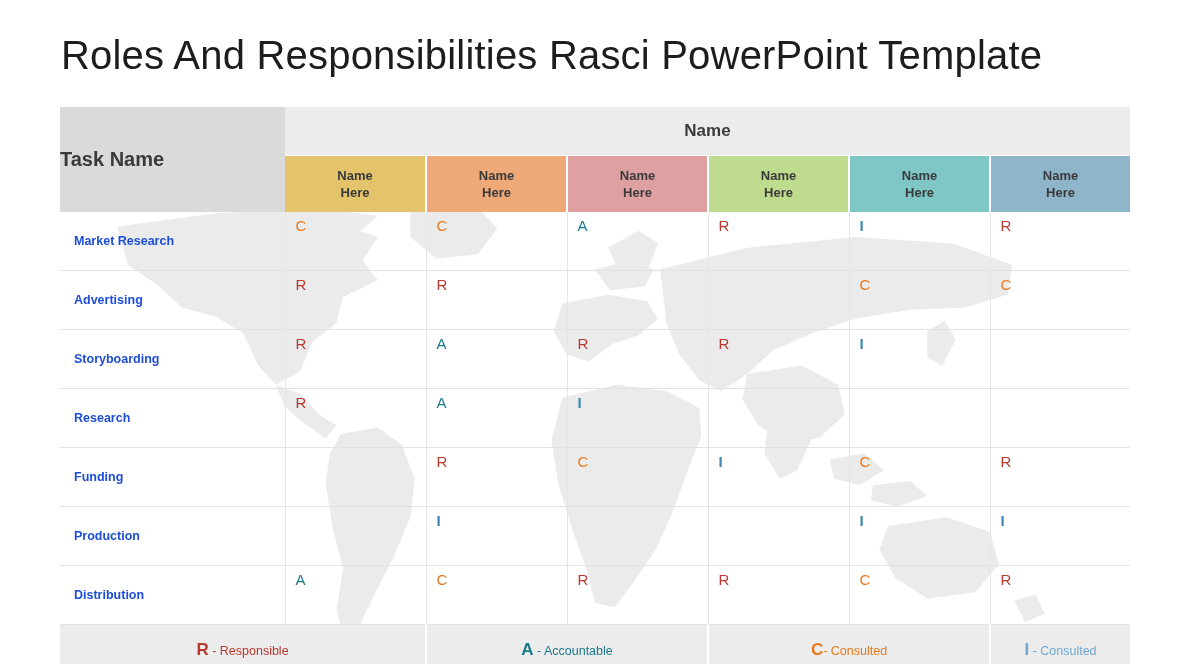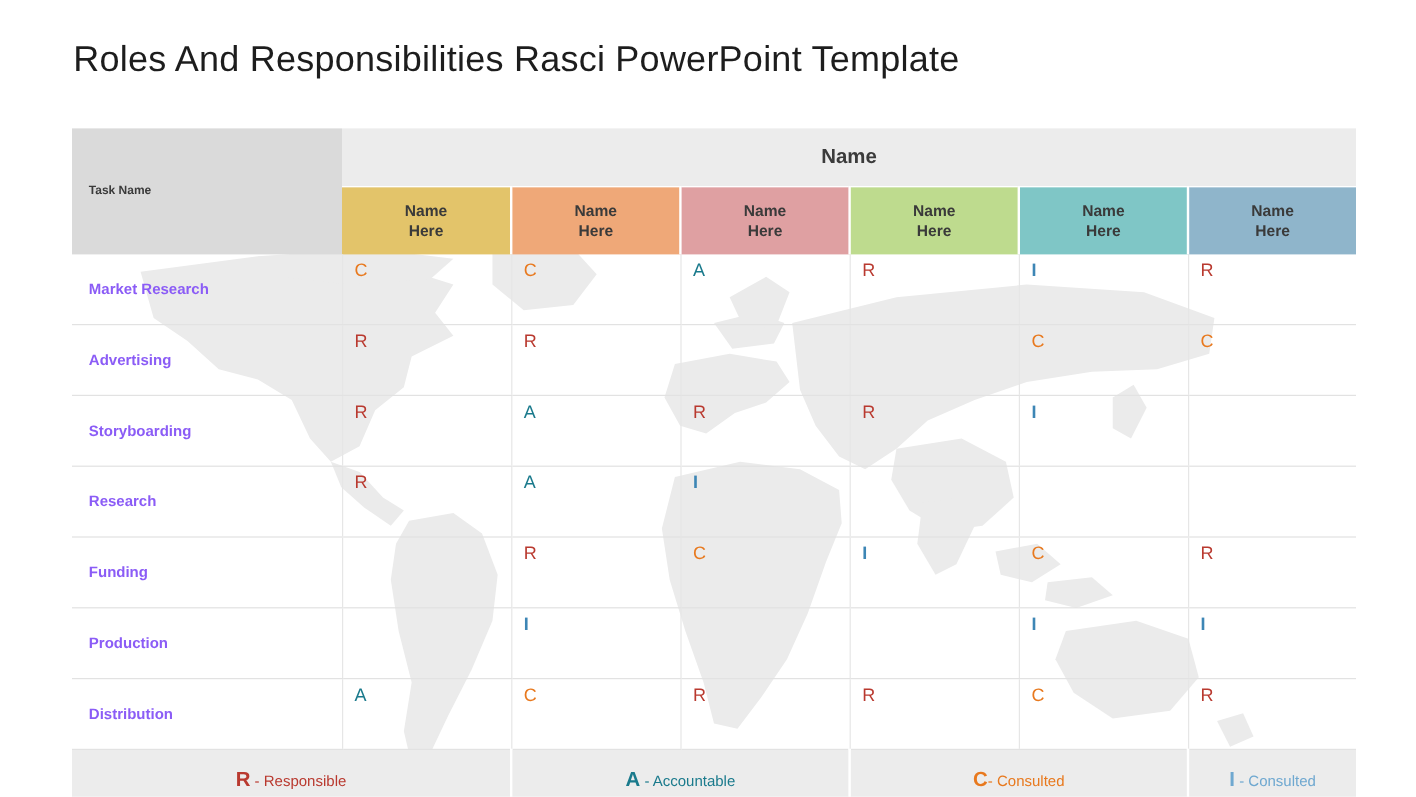--- a/index.html
+++ b/index.html
@@ -6,21 +6,21 @@
   body{
     width:1180px;height:664px;
     background:#ffffff;
     font-family:"Liberation Sans", sans-serif;
     overflow:hidden;
     position:relative;
   }
   #page-title{
     position:absolute;
     left:61px; top:33px;
-    font-size:30px;
+    font-size:40px;
     font-weight:400;
     color:#1d1d1d;
     letter-spacing:0.2px;
     white-space:nowrap;
   }
 
   
   #matrix{
     position:absolute;
     left:60px; top:107px;
@@ -47,23 +47,22 @@
     table-layout:fixed;
     background:transparent;
   }
   td,th{padding:0;margin:0;vertical-align:middle;}
 
   
   .corner{
     width:225px;
     background:#dadada;
     color:#3a3a3a;
-    font-size:10px;
-    font-weight:bold;
-    padding-left:14px;
+    font-size:20px;
+    font-weight:bold;
     text-align:left;
     height:104px;
     border:none;
   }
   
   .group-head{
     background:#ececec;
     color:#3b3b3b;
     font-size:17px;
     font-weight:bold;
@@ -82,21 +81,21 @@
     border-right:2px solid #ffffff;
   }
   .chip:last-child{border-right:none;}
 
   
   .rowlabel{
     width:225px;
     height:53px;
     font-size:12.5px;
     font-weight:bold;
-    color:#8b5cf6;
+    color:#1d4ed8;
     padding-left:14px;
     text-align:left;
     border-bottom:1px solid #e2e2e2;
     background:transparent;
   }
   .cell{
     height:53px;
     border-left:1px solid #e6e6e6;
     border-bottom:1px solid #e2e2e2;
     text-align:left;

